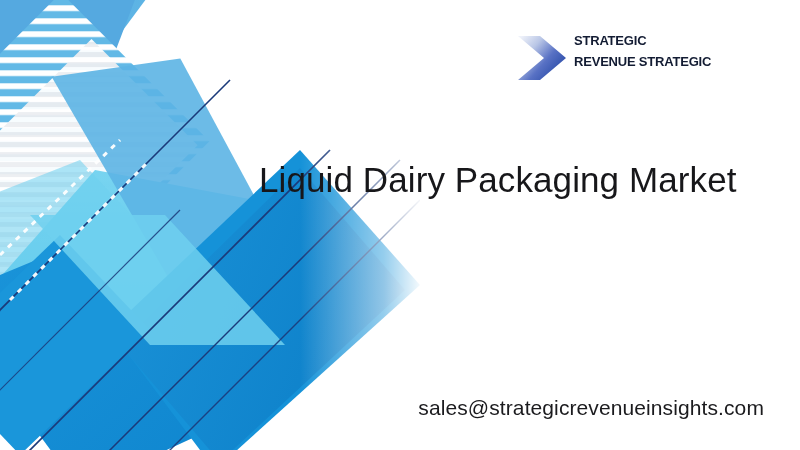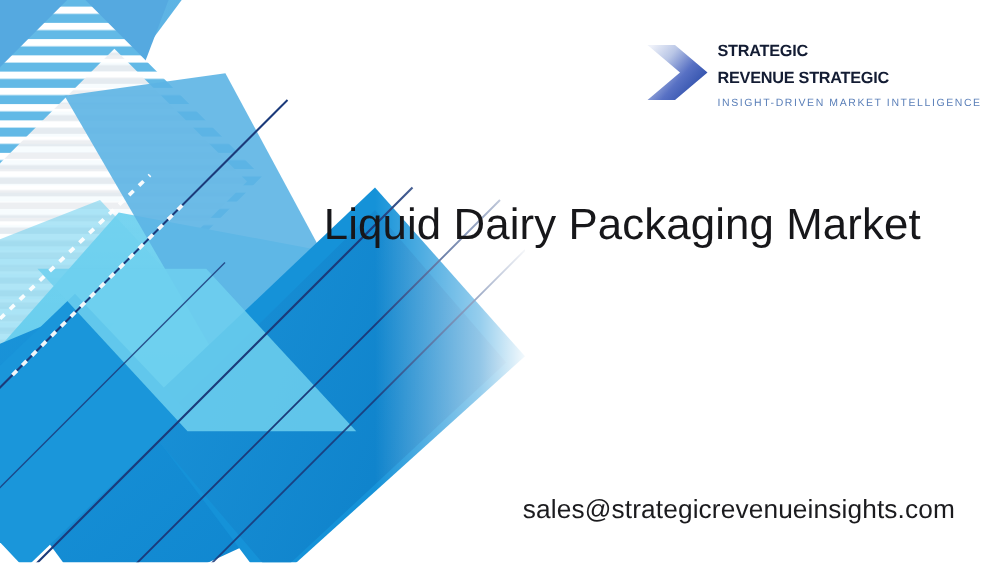--- a/index.html
+++ b/index.html
@@ -223,21 +223,20 @@
             <stop offset="100%" stop-color="#1b3f9e"></stop>
           </linearGradient>
         </defs>
         <path d="M 2,3 L 24,3 L 50,25 L 24,47 L 2,47 L 28,25 Z" fill="url(#chevGrad)"></path>
       </svg>
     </div>
 
     <div id="logo-text">
       <div class="wordmark-line">STRATEGIC</div>
       <div class="wordmark-line">REVENUE STRATEGIC</div>
-      <div id="logo-tagline">INSIGHT-DRIVEN MARKET INTELLIGENCE</div>
     </div>
 
   </div>
 
   <div id="title">Liquid Dairy Packaging Market</div>
 
   <div id="email">sales@strategicrevenueinsights.com</div>
 
 </div>
 

